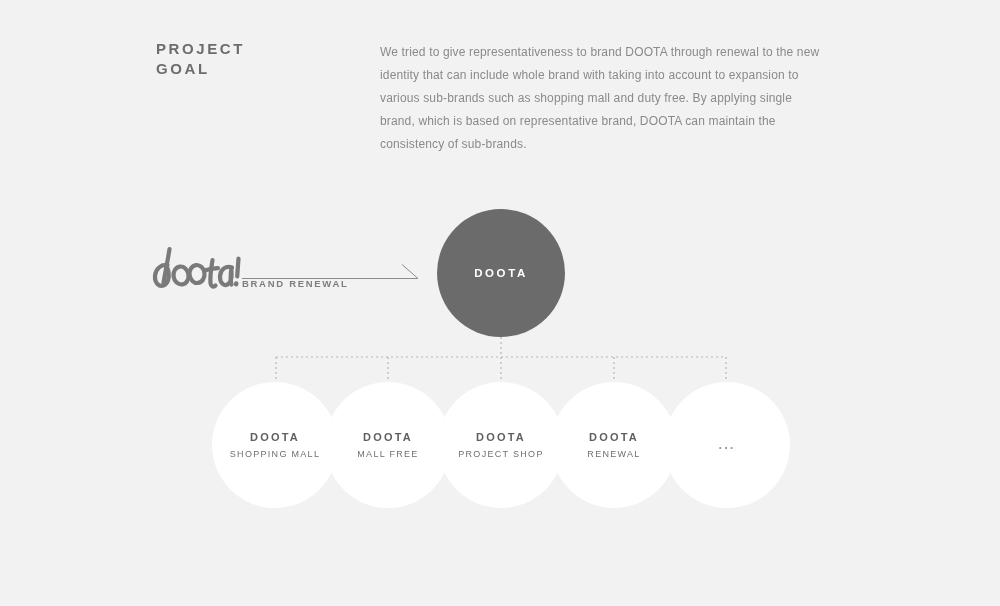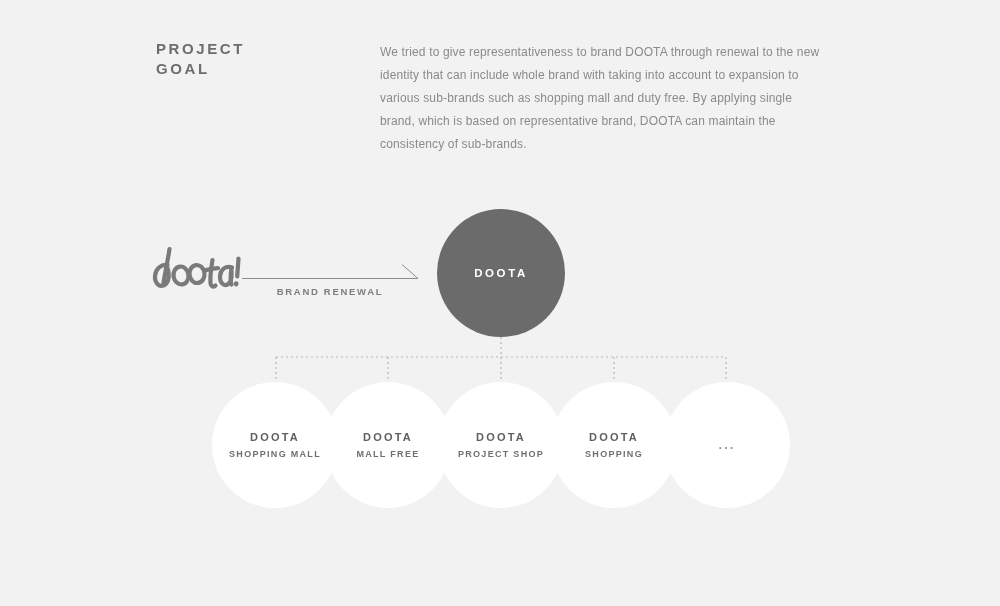--- a/index.html
+++ b/index.html
@@ -65,26 +65,24 @@
     width: 185px;
     height: 34px;
   }
   .renewal-arrow svg { display: block; }
 
   .renewal-label {
     position: absolute;
     left: 242px;
     top: 278px;
     width: 176px;
-    text-align: center;
     font-size: 9.5px;
     font-weight: bold;
     letter-spacing: 1.7px;
     color: #7d7d7d;
-    margin-top: 8px;
   }
 
   .connectors {
     position: absolute;
     left: 0;
     top: 0;
     width: 1000px;
     height: 606px;
     pointer-events: none;
   }
@@ -122,21 +120,21 @@
   }
   .sub-node-title {
     font-size: 11px;
     font-weight: bold;
     letter-spacing: 2.2px;
     color: #5f5f5f;
     line-height: 18px;
   }
   .sub-node-sub {
     font-size: 9px;
-    font-weight: bold;
+    font-weight: normal;
     letter-spacing: 1.3px;
     color: #6f6f6f;
     line-height: 16px;
   }
   .sub-node-ellipsis {
     font-size: 13px;
     font-weight: bold;
     letter-spacing: 2px;
     color: #9a9a9a;
     line-height: 10px;
@@ -210,20 +208,20 @@
     <span class="sub-node-sub">MALL FREE</span>
   </div>
 
   <div class="sub-node" style="left:438px;">
     <span class="sub-node-title">DOOTA</span>
     <span class="sub-node-sub">PROJECT SHOP</span>
   </div>
 
   <div class="sub-node" style="left:551px;">
     <span class="sub-node-title">DOOTA</span>
-    <span class="sub-node-sub">SHOPPING</span>
+    <span class="sub-node-sub">RENEWAL</span>
   </div>
 
   <div class="sub-node" style="left:664px;">
     <span class="sub-node-ellipsis">...</span>
   </div>
 
 </div>
 
 </body></html>

